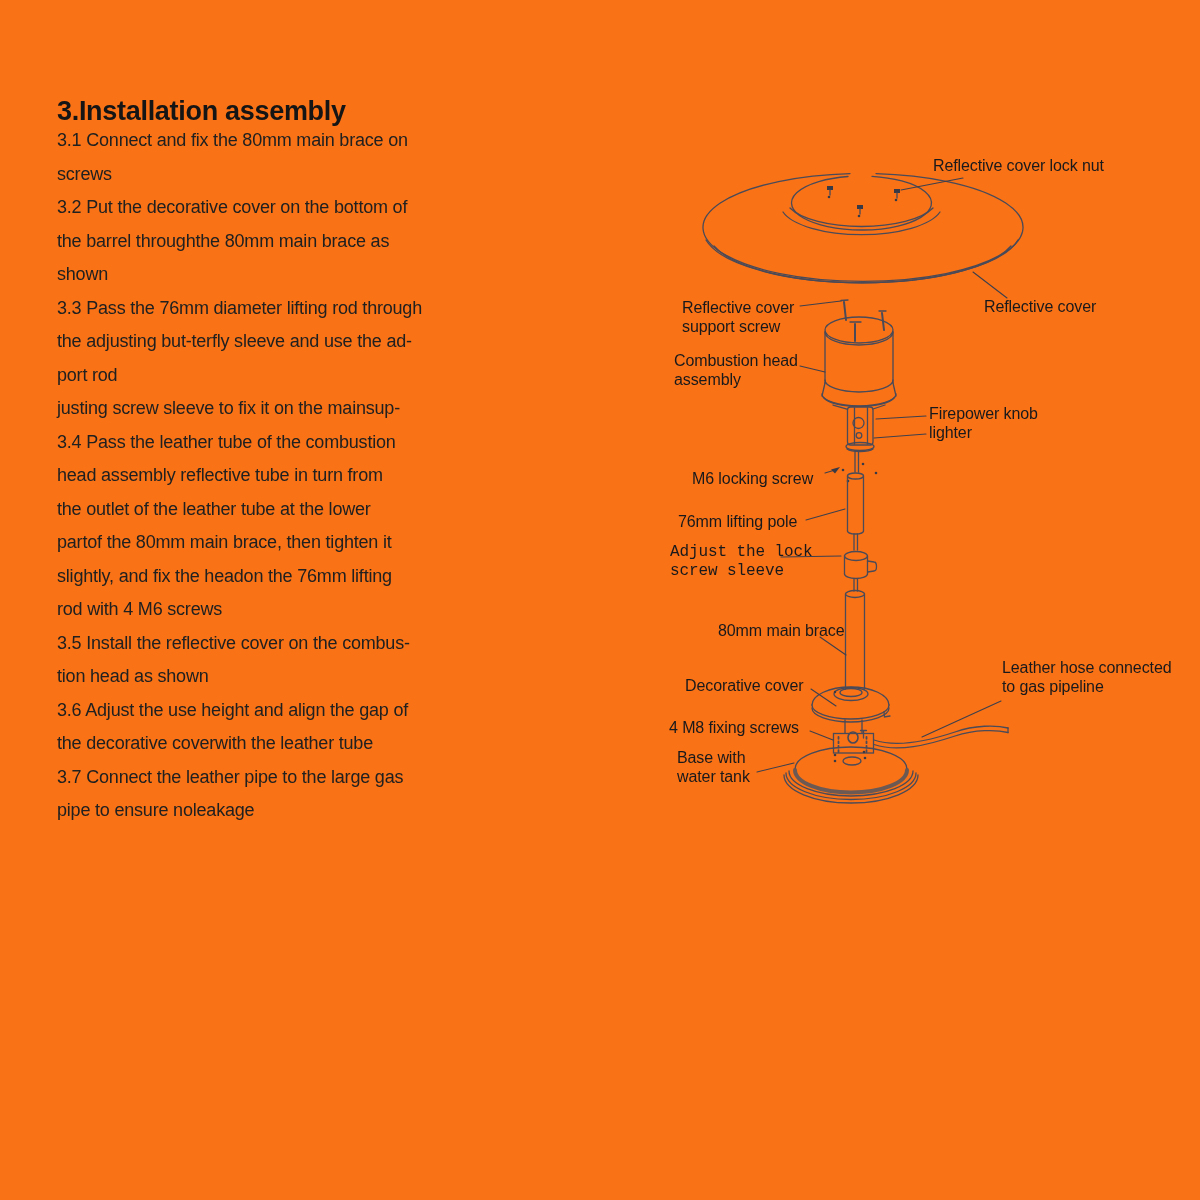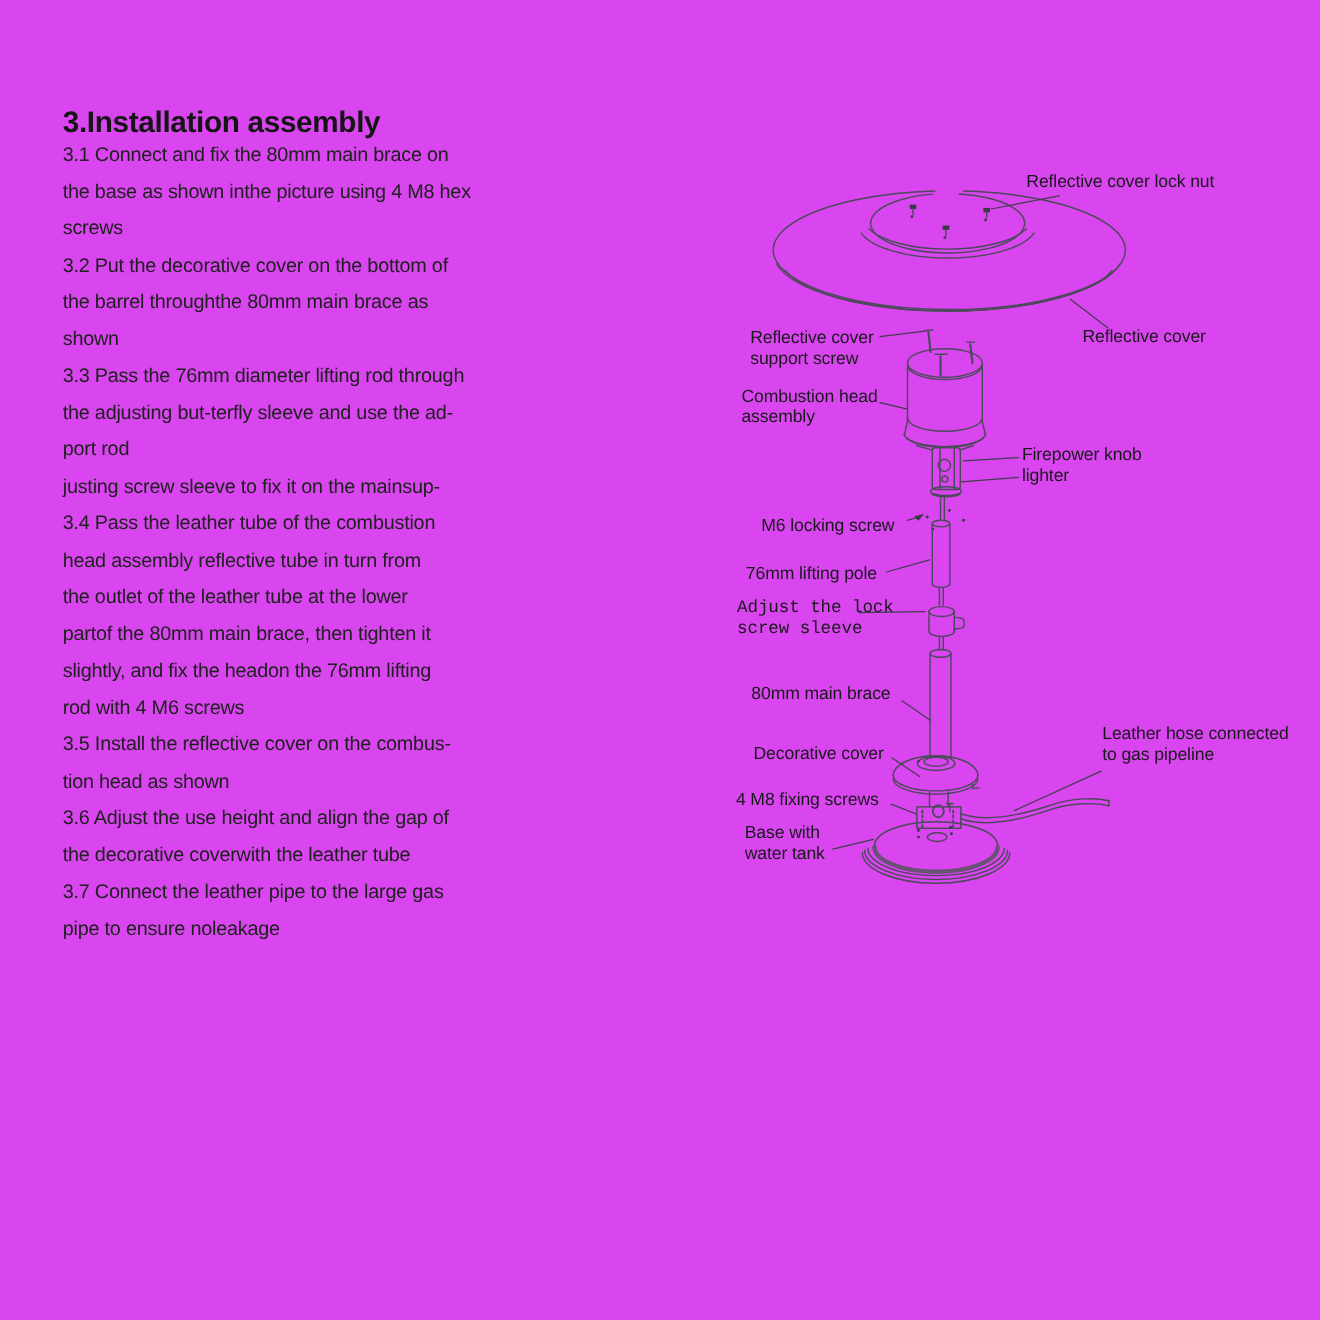--- a/index.html
+++ b/index.html
@@ -1,17 +1,17 @@
 <!DOCTYPE html>
 <html><head>
 <meta charset="utf-8">
 <style>
   html,body{margin:0;padding:0;background:#ffffff;}
   .page{
-    position:relative;width:1200px;height:1200px;background:#d946ef;overflow:hidden;
+    position:relative;width:1200px;height:1200px;background:#f97316;overflow:hidden;
     font-family:"Liberation Sans",sans-serif;color:#1b1b1b;
   }
   .title{
     position:absolute;left:57px;top:96px;
     font-size:27px;font-weight:bold;letter-spacing:-0.3px;color:#151515;
   }
   .instructions{
     position:absolute;left:57px;top:124px;width:620px;
     font-size:18px;line-height:33.5px;letter-spacing:-0.2px;color:#202020;
   }
@@ -29,21 +29,20 @@
 <body>
 
 <div class="page">
 
   <div class="title">3.Installation assembly</div>
 
   <div class="instructions">
 
       <div class="iline">3.1 Connect and fix the 80mm main brace on</div>
 
-      <div class="iline">the base as shown inthe picture using 4 M8 hex</div>
 
       <div class="iline">screws</div>
 
       <div class="iline">3.2 Put the decorative cover on the bottom of</div>
 
       <div class="iline">the barrel throughthe 80mm main brace as</div>
 
       <div class="iline">shown</div>
 
       <div class="iline">3.3 Pass the 76mm diameter lifting rod through</div>
@@ -84,21 +83,21 @@
   <div class="dlabel" style="left:682px;top:298px;">Reflective cover
 support screw</div>
   <div class="dlabel" style="left:674px;top:351px;">Combustion head
 assembly</div>
   <div class="dlabel" style="left:929px;top:404px;">Firepower knob</div>
   <div class="dlabel" style="left:929px;top:423px;">lighter</div>
   <div class="dlabel" style="left:692px;top:469px;">M6 locking screw</div>
   <div class="dlabel" style="left:678px;top:512px;">76mm lifting pole</div>
   <div class="dlabel" style="left:670px;top:543px;font-family:Liberation Mono, monospace;">Adjust the lock
 screw sleeve</div>
-  <div class="dlabel" style="left:683px;top:621px;text-align:center;">80mm main brace</div>
+  <div class="dlabel" style="left:718px;top:621px;text-align:center;">80mm main brace</div>
   <div class="dlabel" style="left:685px;top:676px;">Decorative cover</div>
   <div class="dlabel" style="left:1002px;top:658px;">Leather hose connected
 to gas pipeline</div>
   <div class="dlabel" style="left:669px;top:718px;">4 M8 fixing screws</div>
   <div class="dlabel" style="left:677px;top:748px;">Base with
 water tank</div>
 
   <svg width="530" height="690" viewBox="650 140 530 690">
 
     <g>

